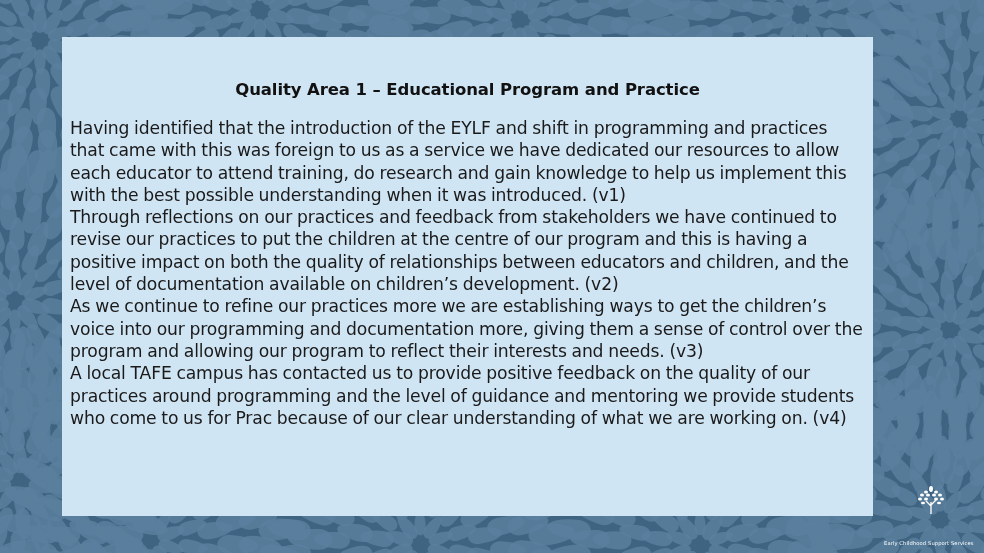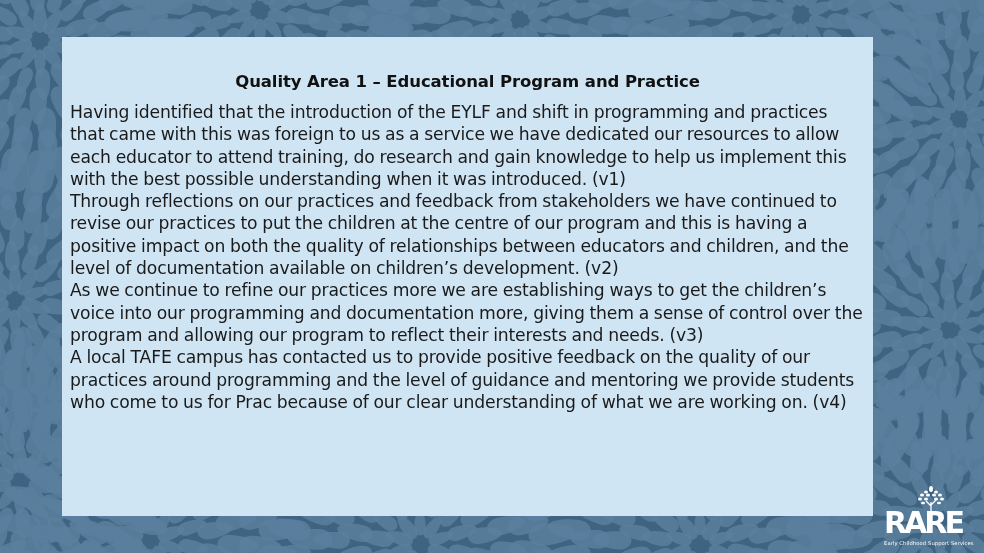--- a/index.html
+++ b/index.html
@@ -36,21 +36,21 @@
       background: #d0e5f4;
       box-sizing: border-box;
       padding: 26px 8px 0 8px;
     }
     .title {
       text-align: center;
       font-weight: bold;
       font-size: 16.5px;
       color: #111;
       line-height: 22px;
-      margin: 8px;
+      margin: 16px;
       letter-spacing: -0.1px;
     }
     .body-text {
       font-size: 17.2px;
       line-height: 22.3px;
       color: #1a1a1a;
       margin: 0;
       letter-spacing: -0.15px;
       word-spacing: -0.5px;
     }
@@ -1040,15 +1040,14 @@
       <ellipse cx="24" cy="9" rx="2" ry="1.5"></ellipse>
       <ellipse cx="4" cy="13" rx="2" ry="1.5"></ellipse>
       <ellipse cx="10" cy="13" rx="2" ry="1.5"></ellipse>
       <ellipse cx="20" cy="13" rx="2" ry="1.5"></ellipse>
       <ellipse cx="26" cy="13" rx="2" ry="1.5"></ellipse>
       <ellipse cx="7" cy="17" rx="2" ry="1.3"></ellipse>
       <ellipse cx="23" cy="17" rx="2" ry="1.3"></ellipse>
     </g>
     <path d="M15 28 L15 16 M15 20 L10 15 M15 19 L20 14" stroke="#ffffff" stroke-width="1.3" fill="none"></path>
   </svg>
-  <div class="logo-word">RARE</div>
   <div class="logo-sub">Early Childhood Support Services</div>
 </div>
 
 </body></html>

